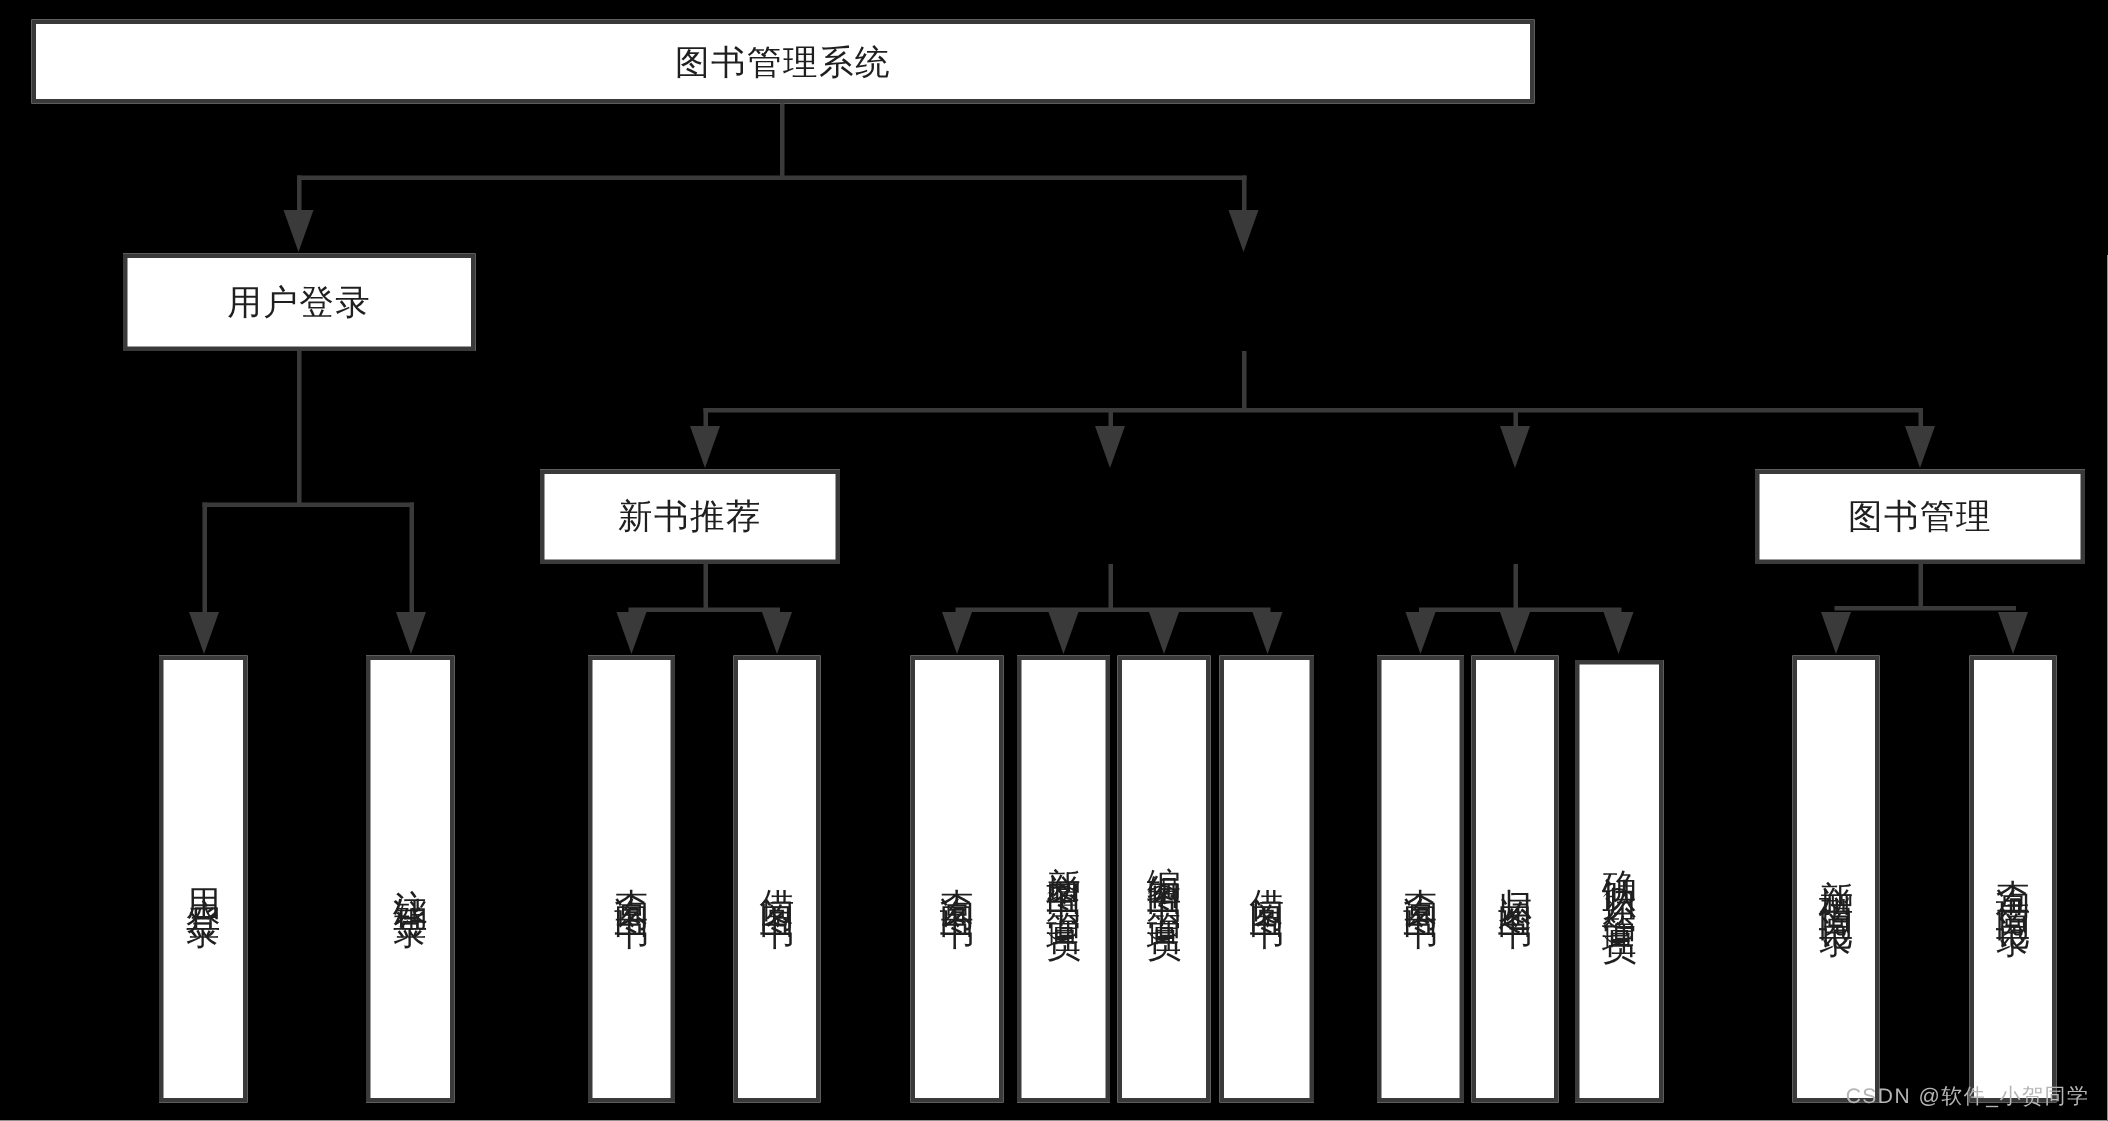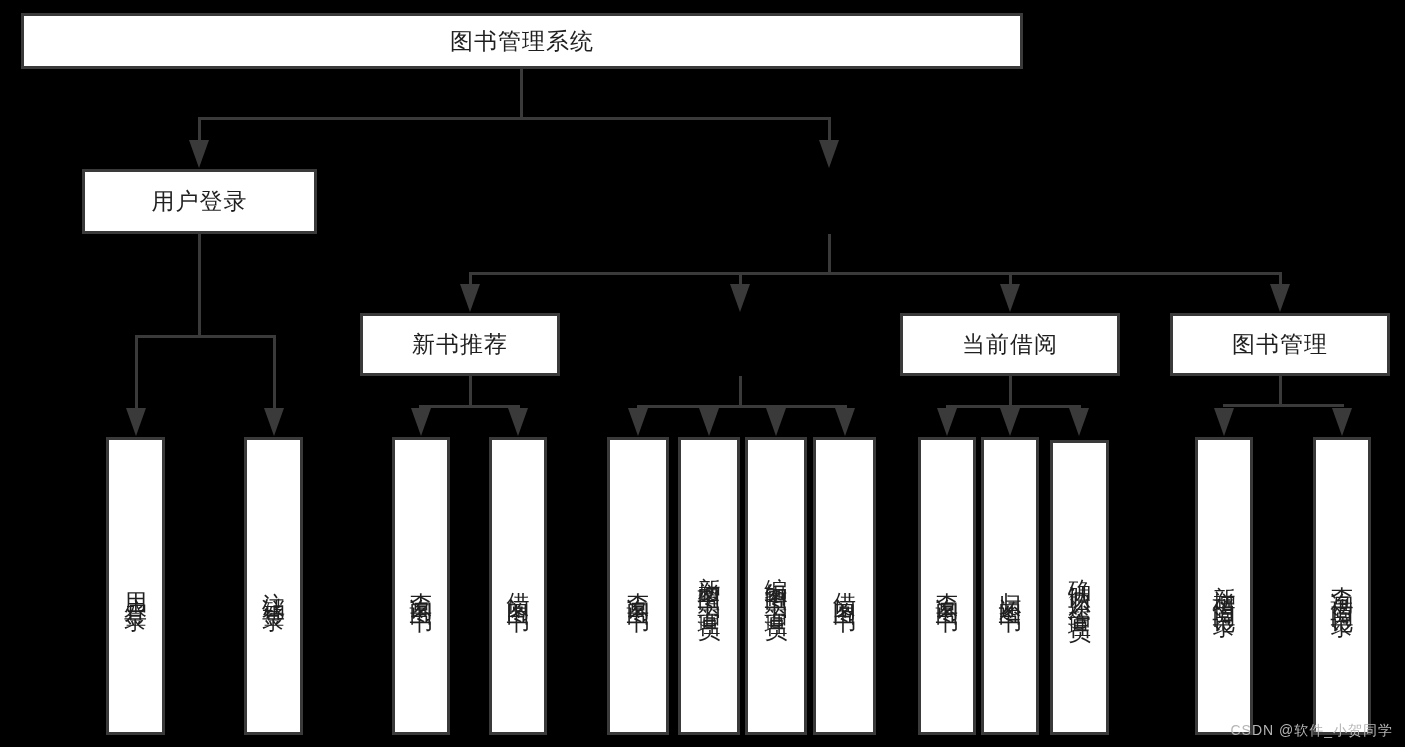--- a/index.html
+++ b/index.html
@@ -30,21 +30,20 @@
 </head>
 <body>
 
 <div class="stage">
 
   <div class="box hbox" style="left:21px;top:13px;width:1002px;height:56px">图书管理系统</div>
 
   <div class="box hbox" style="left:82px;top:169px;width:235px;height:65px">用户登录</div>
 
   <div class="box hbox" style="left:360px;top:313px;width:200px;height:63px">新书推荐</div>
-  <div class="box hbox" style="left:900px;top:313px;width:220px;height:63px">当前借阅</div>
   <div class="box hbox" style="left:1170px;top:313px;width:220px;height:63px">图书管理</div>
 
   <div class="box vbox" style="left:106px;top:437px;width:59px;height:298px">用户登录</div>
   <div class="box vbox" style="left:244px;top:437px;width:59px;height:298px">注销登录</div>
 
   <div class="box vbox" style="left:392px;top:437px;width:58px;height:298px">查询图书</div>
   <div class="box vbox" style="left:489px;top:437px;width:58px;height:298px">借阅图书</div>
 
   <div class="box vbox" style="left:607px;top:437px;width:62px;height:298px">查询图书</div>
   <div class="box vbox" style="left:678px;top:437px;width:62px;height:298px">新增图书（管理员）</div>

